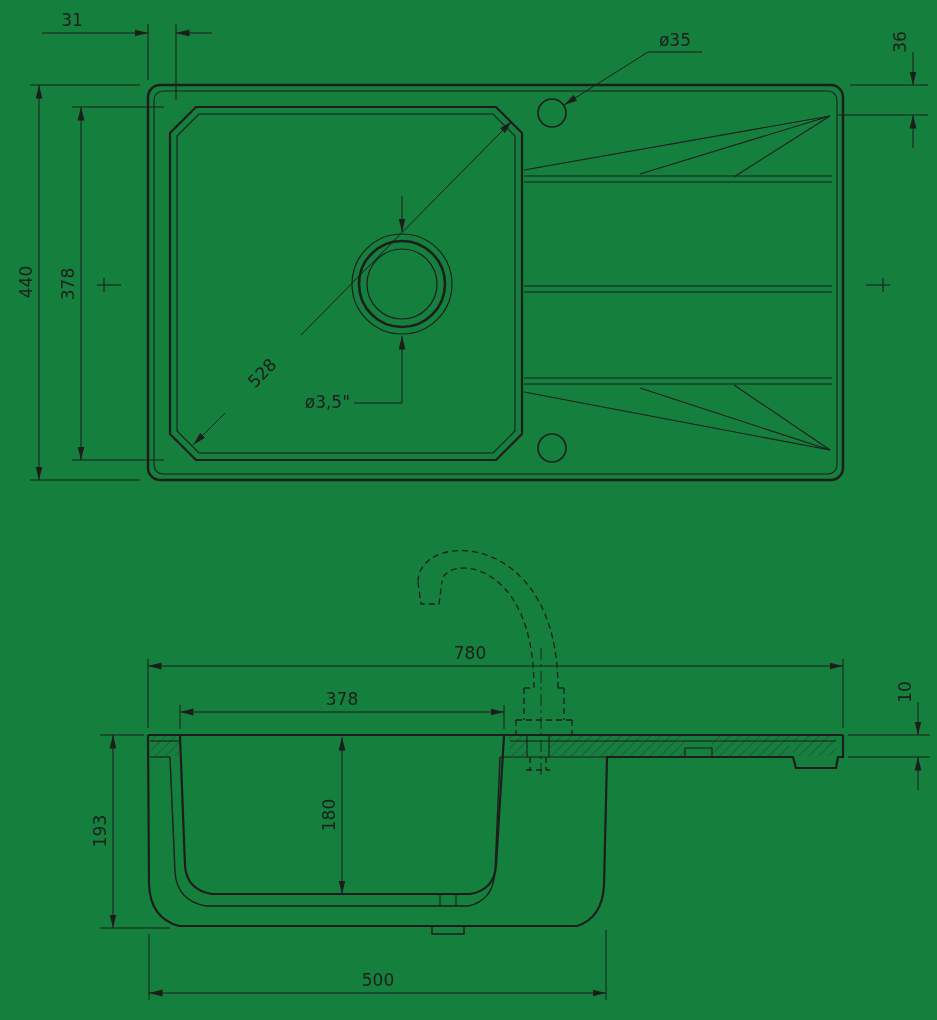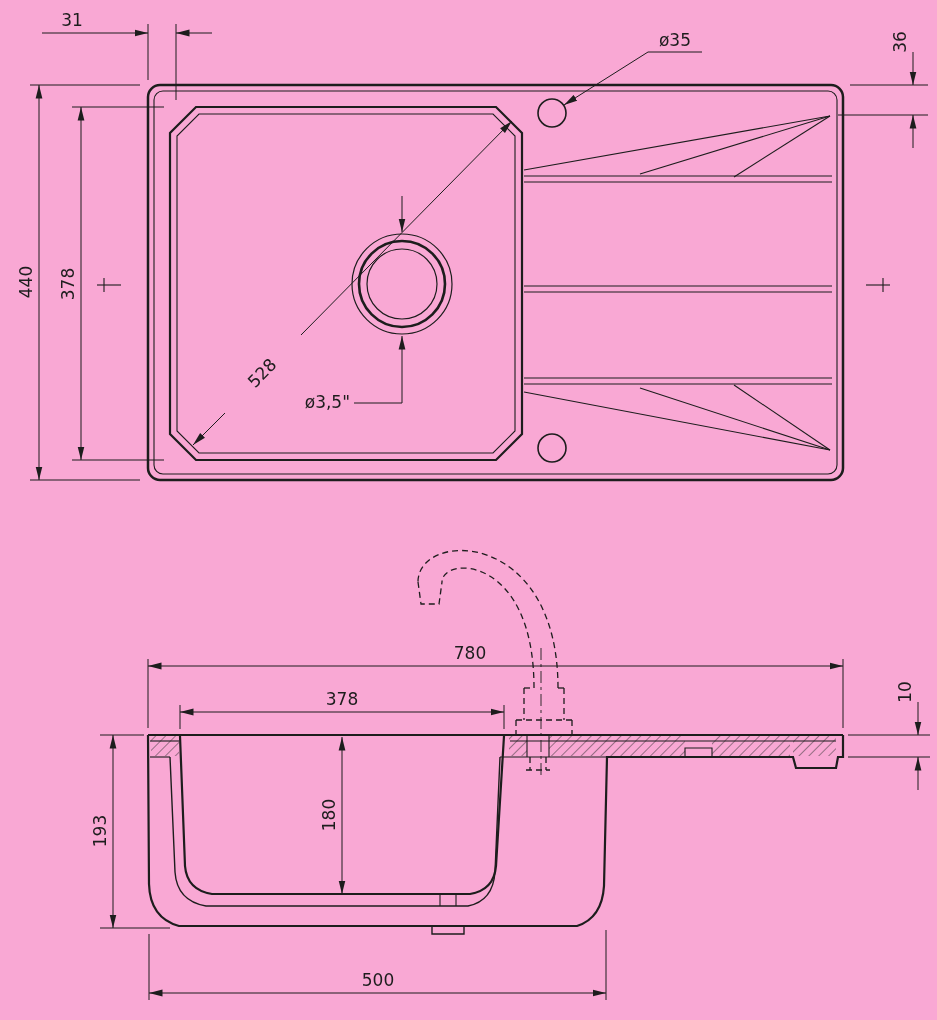--- a/index.html
+++ b/index.html
@@ -1,16 +1,16 @@
 <!DOCTYPE html>
 <html><head>
 <meta charset="utf-8">
 <style>
   html,body{margin:0;padding:0;background:#ffffff;}
-  .page{width:937px;height:1020px;background:#f9a8d4;position:relative;font-family:"DejaVu Sans",sans-serif;}
+  .page{width:937px;height:1020px;background:#15803d;position:relative;font-family:"DejaVu Sans",sans-serif;}
   svg{display:block;}
   text{font-family:"DejaVu Sans",sans-serif;font-size:17px;fill:#1d1d1d;}
 </style>
 </head>
 <body>
 
 <div class="page">
 <svg width="937" height="1020" viewBox="0 0 937 1020">
   <defs>
     <marker id="arr" viewBox="0 0 14 8" refX="13.5" refY="4" markerWidth="14" markerHeight="8" orient="auto-start-reverse" markerUnits="userSpaceOnUse">

